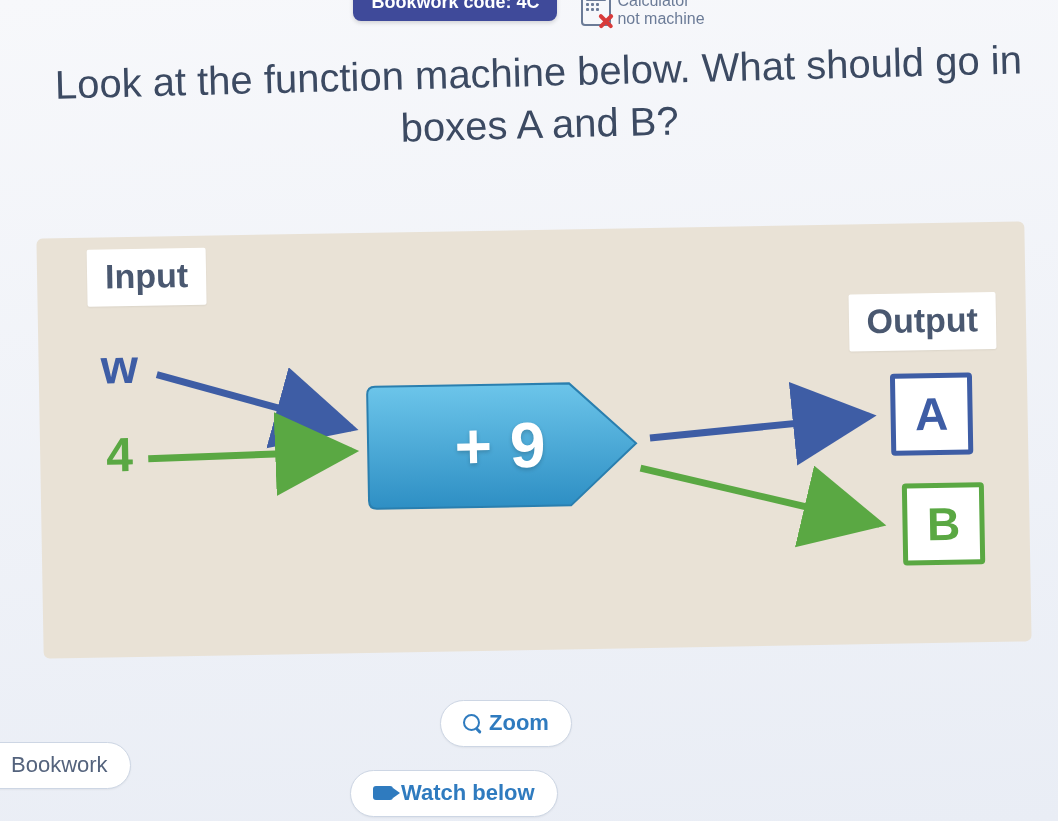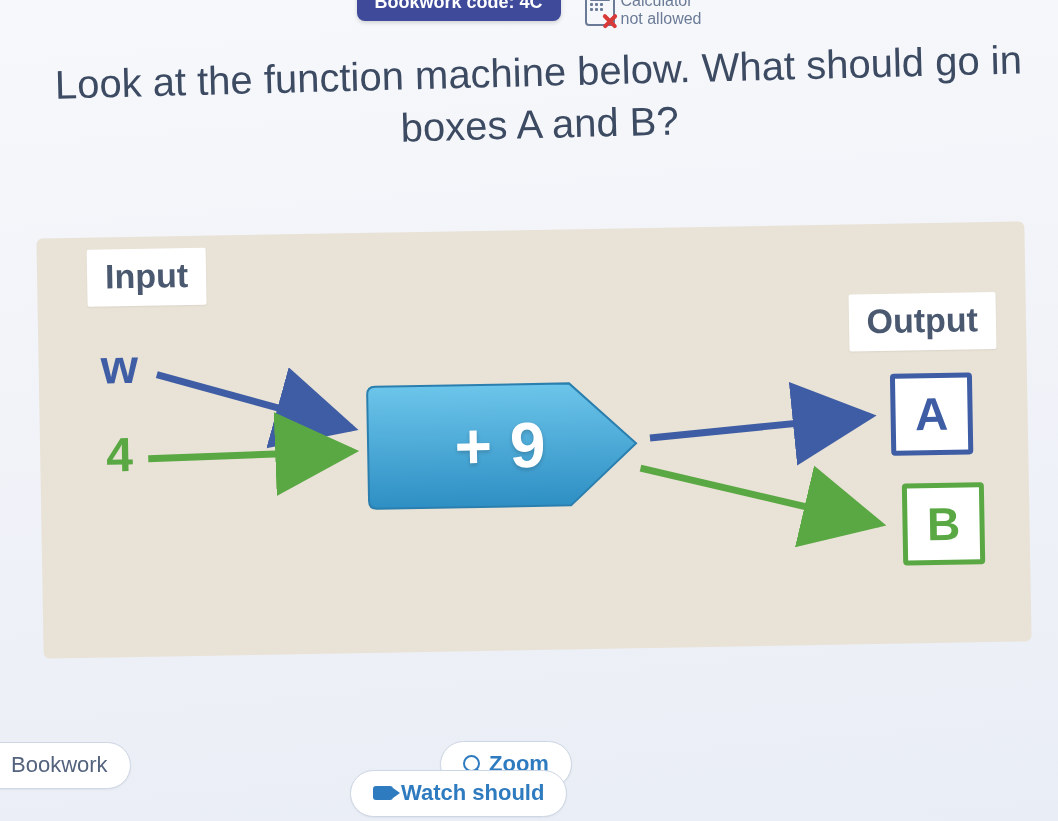--- a/index.html
+++ b/index.html
@@ -140,21 +140,21 @@
       border:1.5px solid #cdd6e4;
       border-radius: 28px;
       padding: 9px 22px 10px;
       font-size: 22px;
       color:#3c4a62;
       font-weight:500;
       cursor:pointer;
       box-shadow: 0 1px 2px rgba(0,0,0,.05);
     }
     .btn-prev  { left: -4px;  top: 742px; padding-left:14px; border-top-left-radius:0; border-bottom-left-radius:0;}
-    .btn-zoom  { left: 440px; top: 700px; margin-top: 41px; }
+    .btn-zoom  { left: 440px; top: 700px; }
     .btn-video { left: 350px; top: 770px; }
 
     .ico-zoom {
       width:18px;height:18px; position:relative; display:inline-block;
     }
     .ico-zoom::before{
       content:""; position:absolute; width:13px;height:13px;
       border:2.5px solid #2f7bbf; border-radius:50%; left:0; top:0;
     }
     .ico-zoom::after{
@@ -186,21 +186,21 @@
         </span>
       <span class="dots">
           <span class="dot"></span>
           <span class="dot"></span>
           <span class="dot"></span>
         </span>
       <span class="x"></span>
     </span>
     <span>
       <div>Calculator</div>
-      <div>not allowed</div>
+      <div>not machine</div>
     </span>
   </div>
 </div>
 
 <div class="question">Look at the function machine below. What should go in boxes A and B?</div>
 
 <div class="panel">
 
   <div class="label-chip input-chip">Input</div>
   <div class="label-chip output-chip">Output</div>
@@ -248,14 +248,14 @@
   <span class="ico-zoom"></span>
   <span class="txt">Zoom</span>
 </div>
 
 <div class="btn btn-prev">
   <span>Bookwork</span>
 </div>
 
 <div class="btn btn-video">
   <span class="ico-video"></span>
-  <span class="txt">Watch should</span>
+  <span class="txt">Watch below</span>
 </div>
 
 </body></html>

